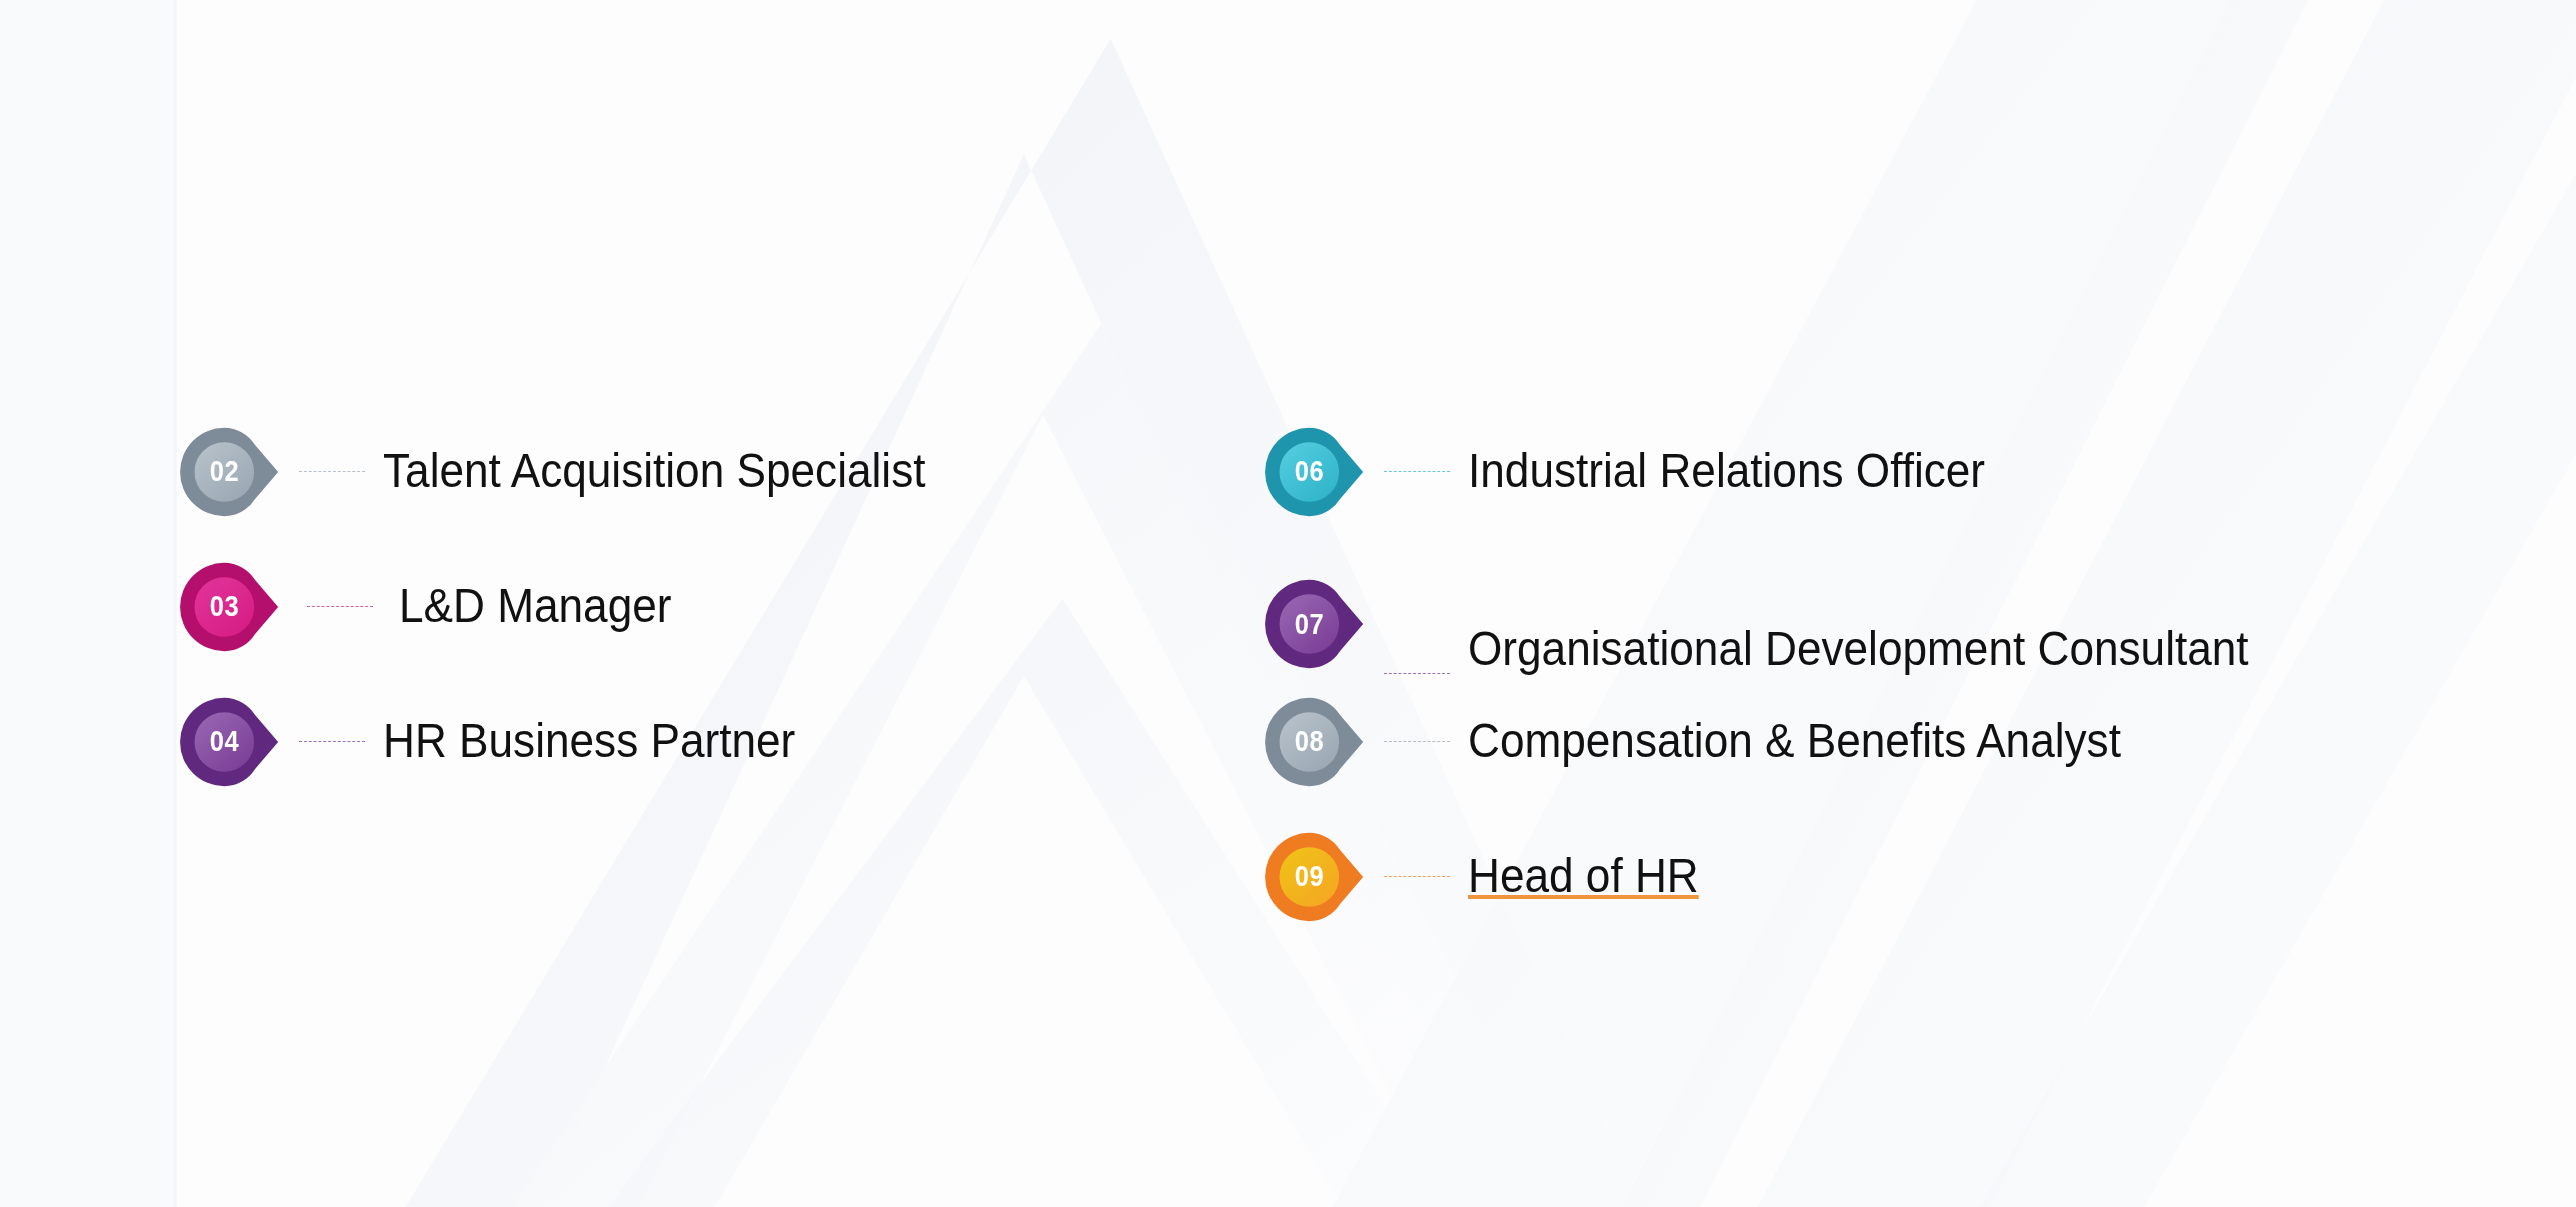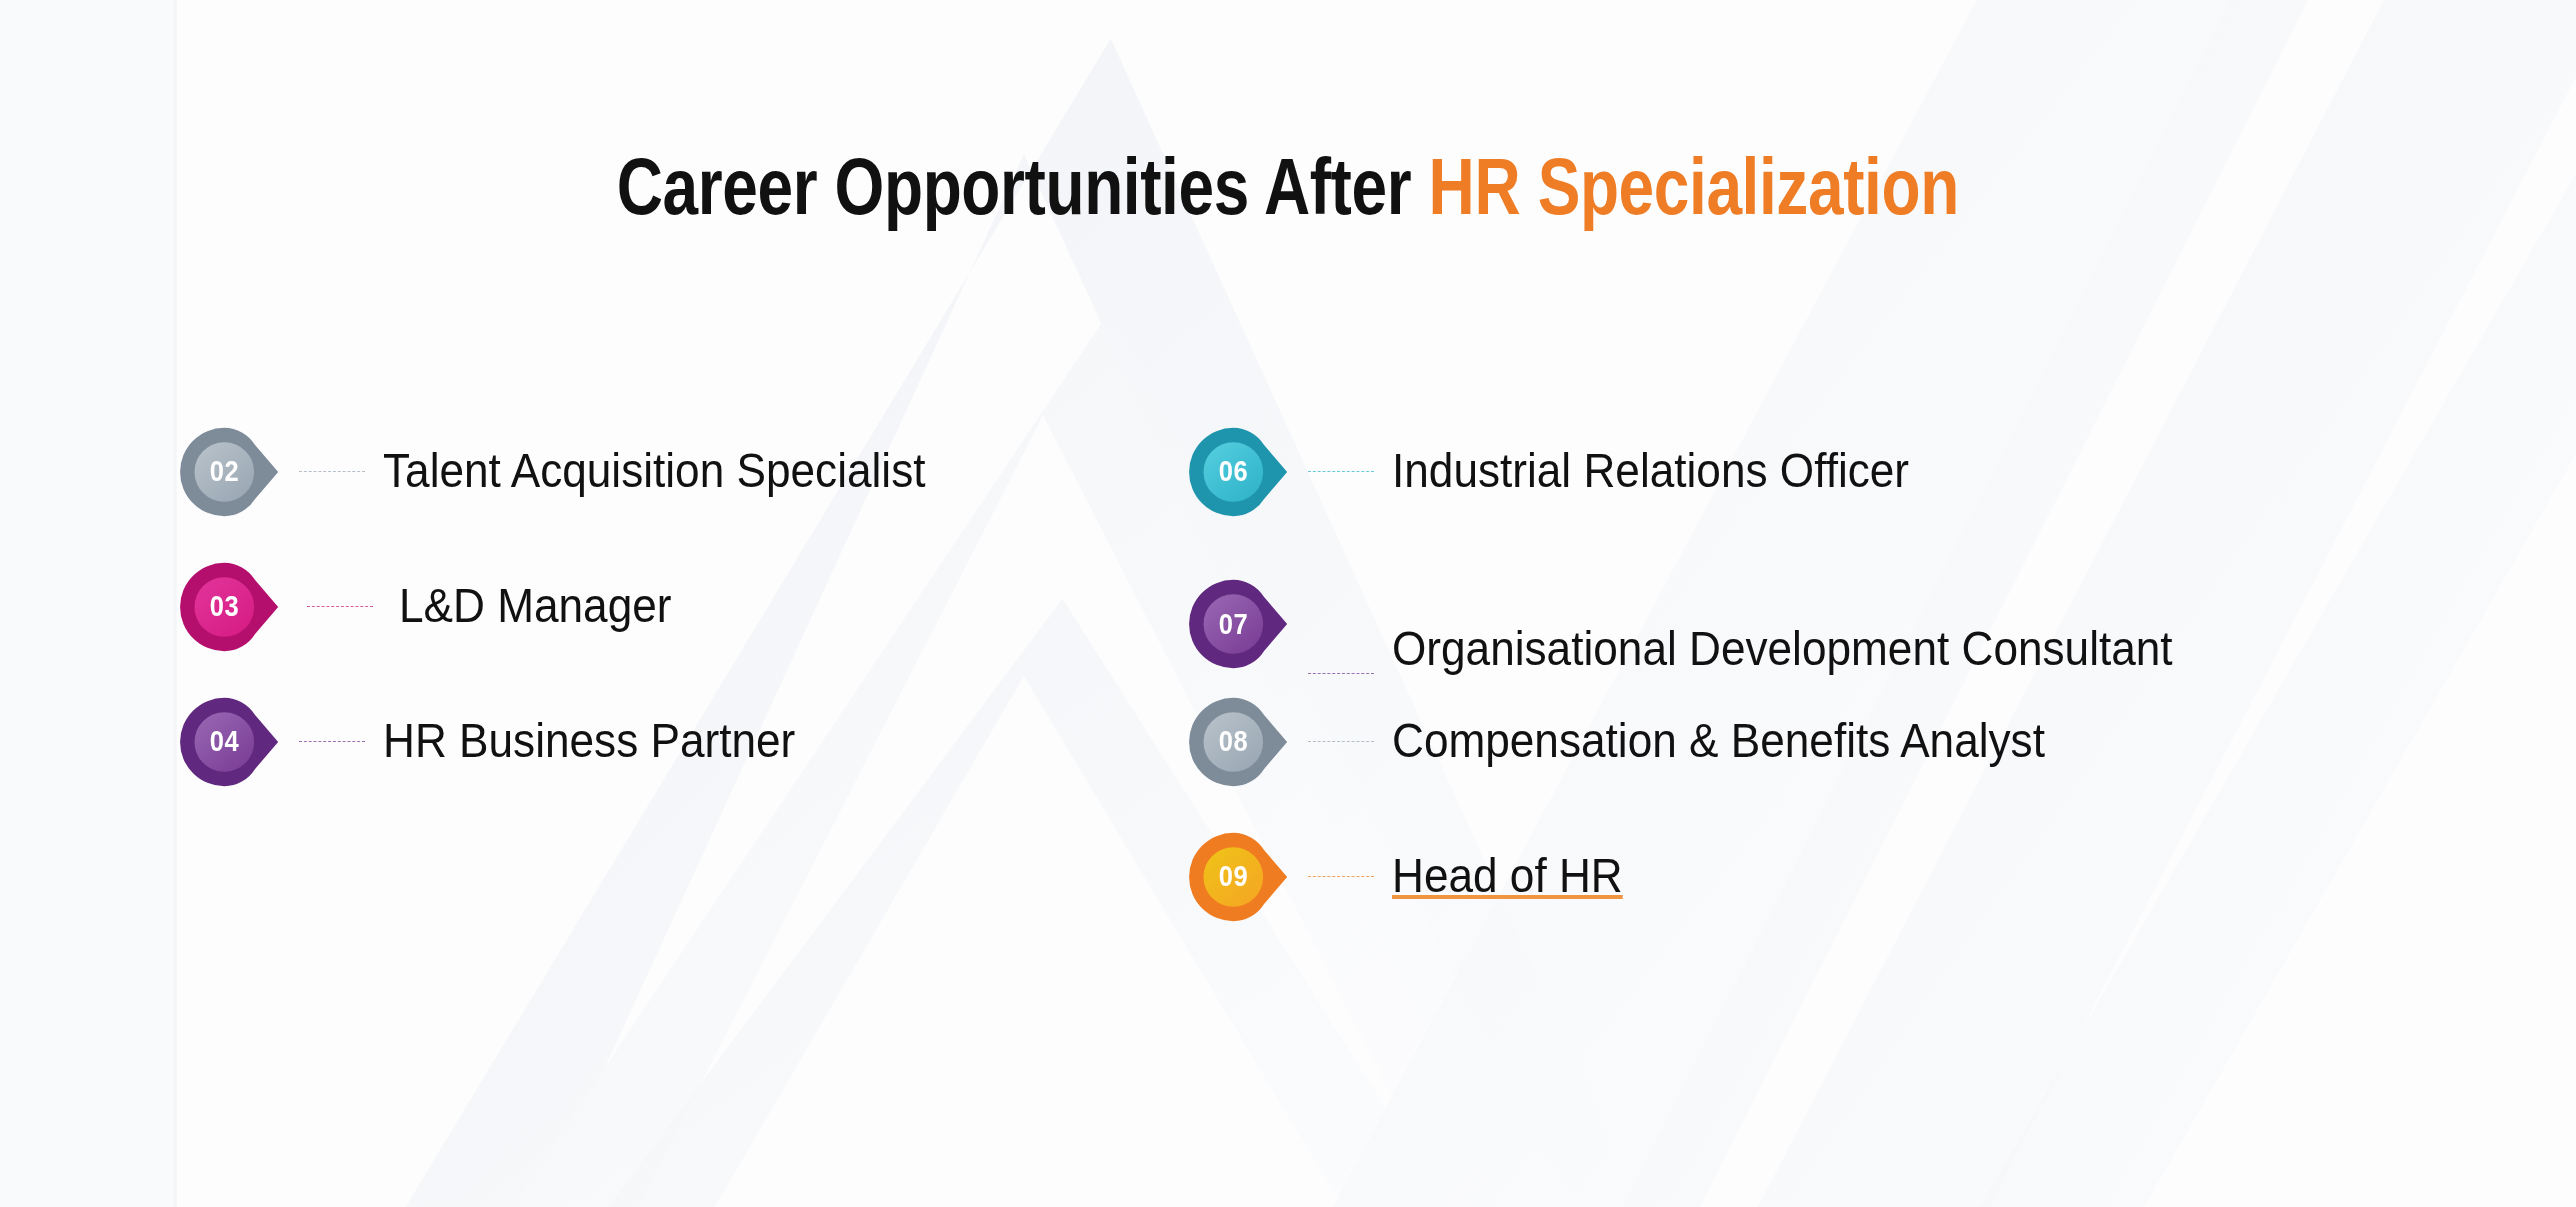--- a/index.html
+++ b/index.html
@@ -41,21 +41,21 @@
     white-space:nowrap;
   }
   .title .accent { color:#ee7d26; }
 
   
   .col {
     position:absolute;
     top:404px;
   }
   .col-left  { left:182px;  width:1062px; }
-  .col-right { left:1191px; width:1275px; }
+  .col-right { left:1267px; width:1275px; }
 
   .row {
     position:relative;
     height:135px;
     display:flex;
     align-items:center;
   }
 
   
   .marker {
@@ -125,23 +125,20 @@
       <path d="M 2100 -100 L 2420 -100 L 1700 1250 L 1380 1250 Z" fill="url(#bgd2)" opacity="0.75"></path>
       <path d="M 2520 -100 L 2760 -100 L 2060 1250 L 1820 1250 Z" fill="url(#bgd1)" opacity="0.6"></path>
       <path d="M 2360 -100 L 2440 -100 L 1760 1250 L 1680 1250 Z" fill="url(#bgd2)" opacity="0.9"></path>
       <path d="M 2667 180 L 2667 470 L 2220 1250 L 2050 1250 Z" fill="url(#bgd1)" opacity="0.55"></path>
 
       <rect x="0" y="0" width="182" height="1250" fill="#f7f9fb" opacity="0.9"></rect>
       <rect x="180" y="0" width="3" height="1250" fill="#f1f4f7" opacity="0.8"></rect>
     </svg>
   </div>
 
-  <div class="title-wrap">
-    <div class="title"><span>Career Opportunities After </span><span class="accent">HR Specialization</span></div>
-  </div>
 
   <div class="col col-left" id="col-left">
       <div class="row" style="color: rgb(170, 180, 191);">
         <div class="marker">
           <svg viewBox="0 0 104 104">
             <defs>
               <linearGradient id="gL-1" x1="0" y1="0" x2="0.85" y2="1">
                 <stop offset="0%" stop-color="#b9c3cb"></stop>
                 <stop offset="100%" stop-color="#9aa7b3"></stop>
               </linearGradient>

